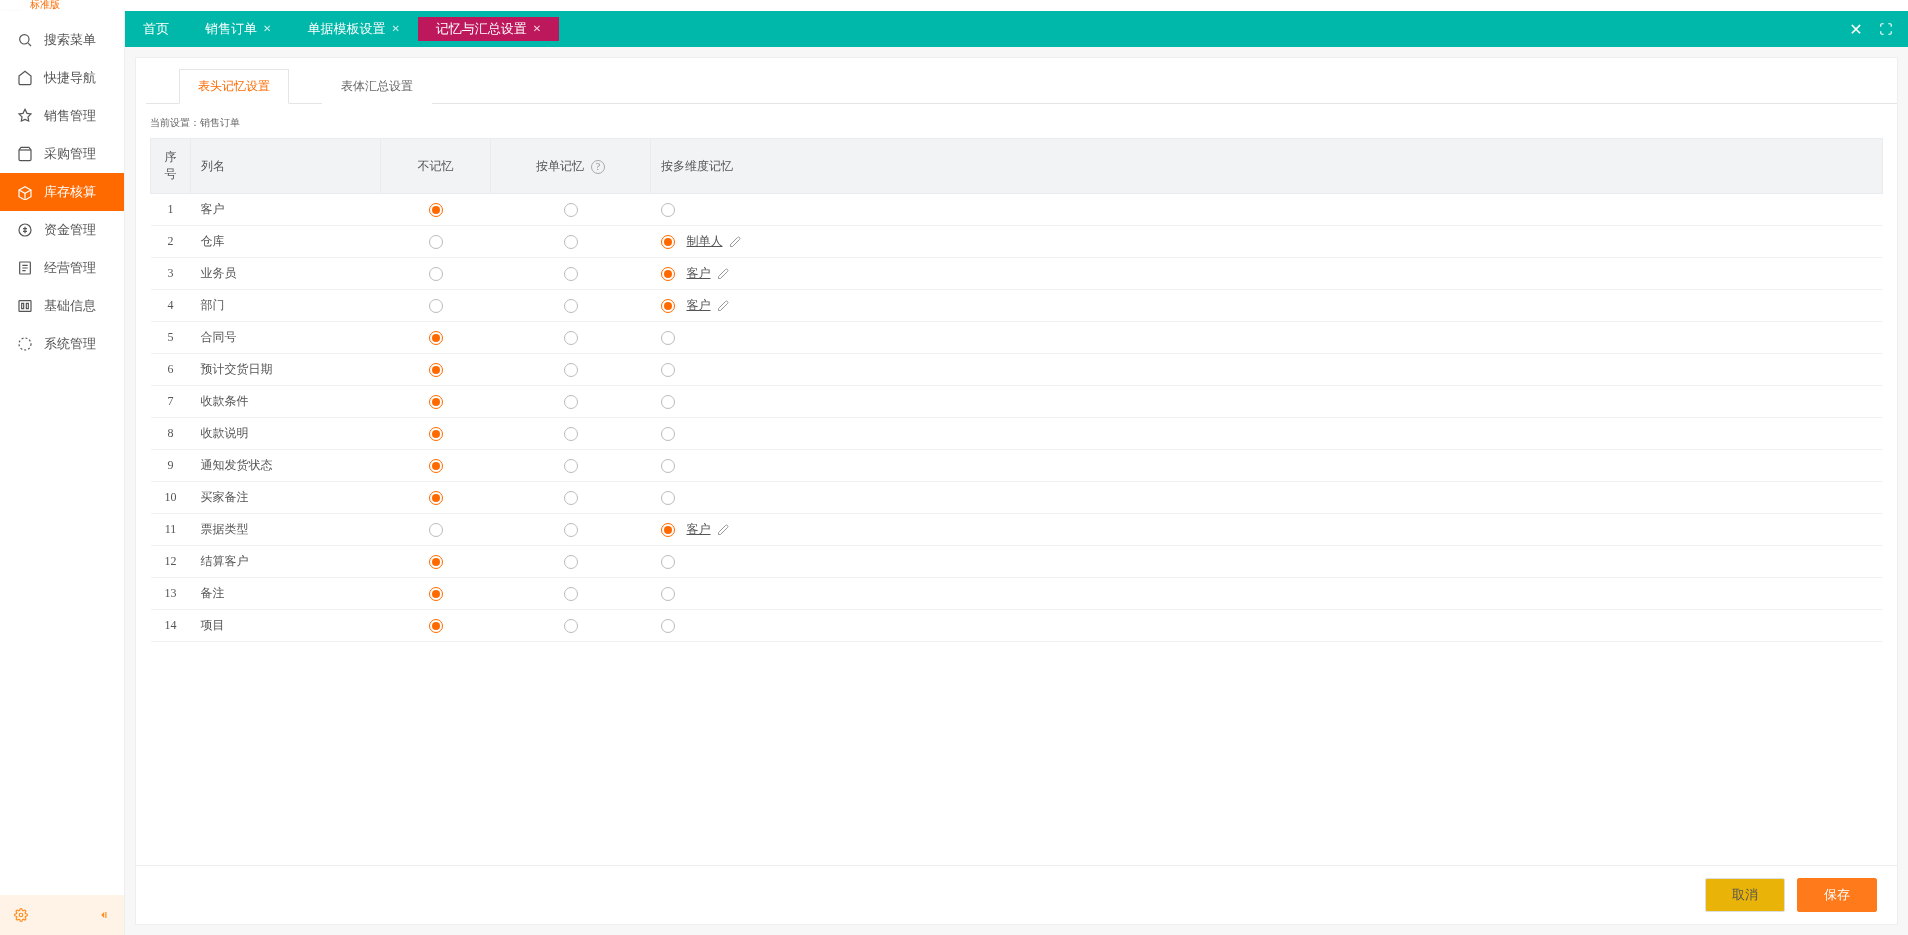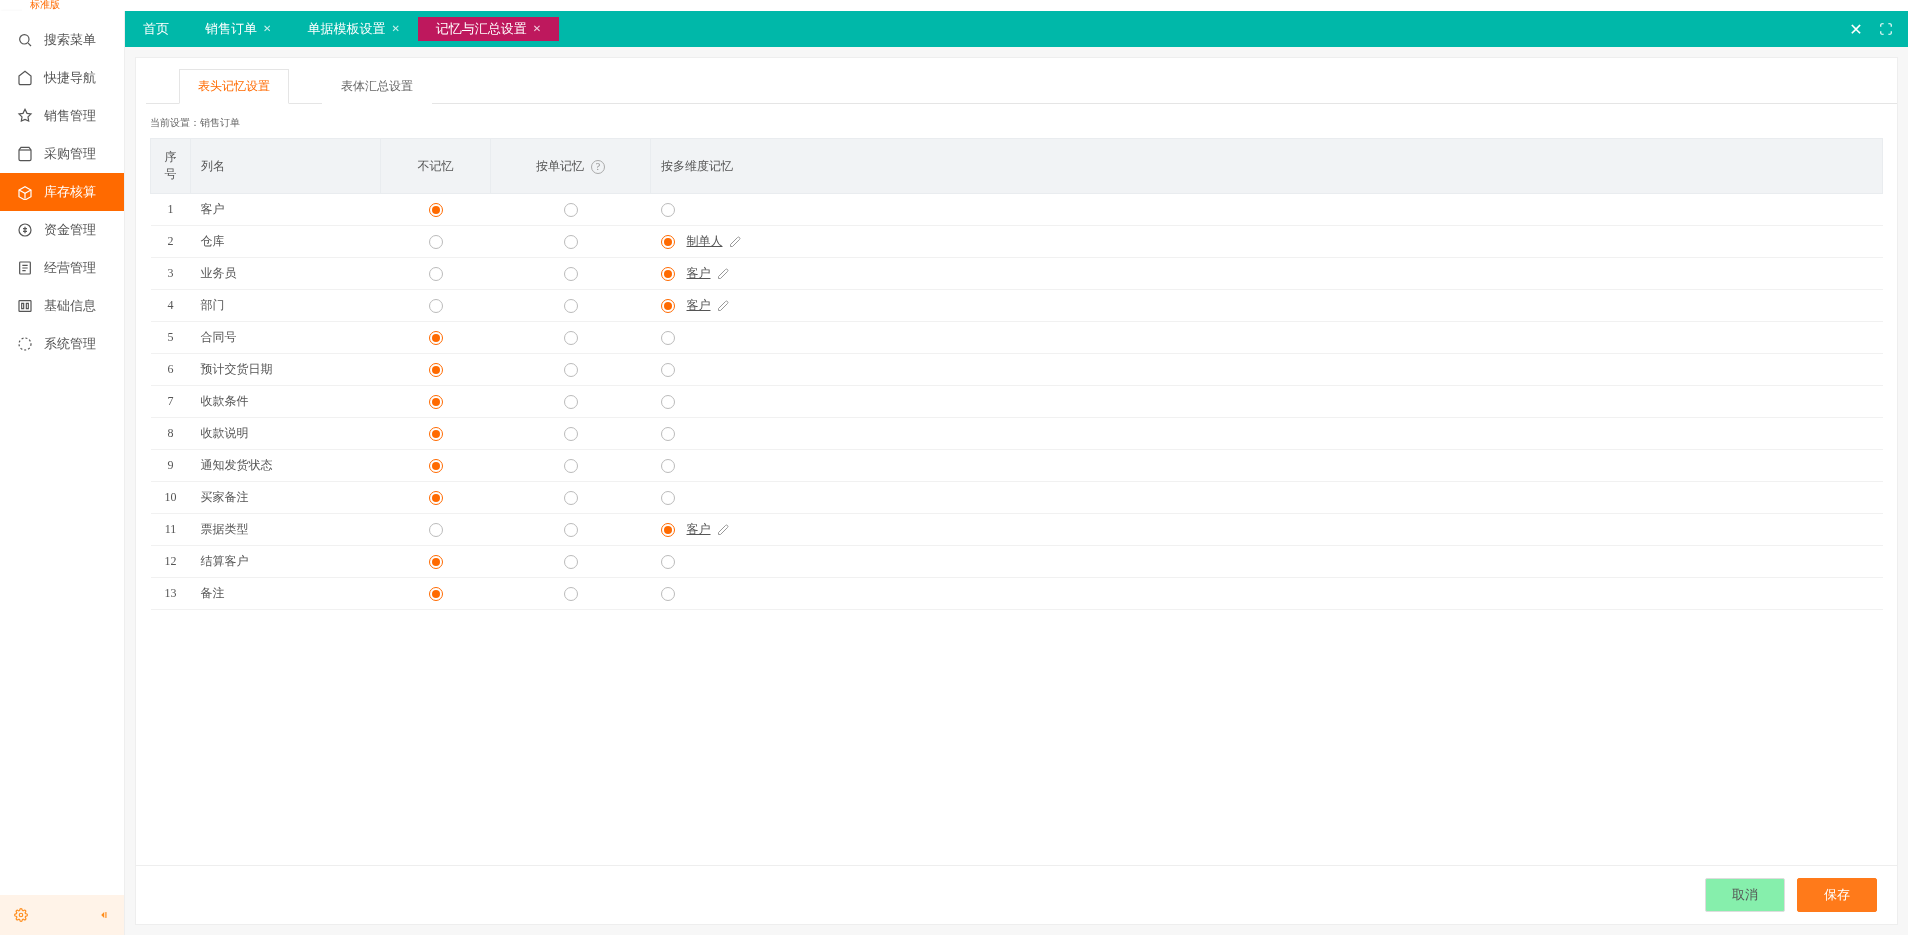--- a/index.html
+++ b/index.html
@@ -49,21 +49,21 @@
 .radio.checked::after { content: ""; position: absolute; width: 8px; height: 8px; background: #ff6a00; border-radius: 50%; top: 2px; left: 2px; }
 
 .dim-label { display: inline-flex; align-items: center; gap: 6px; margin-left: 12px; }
 .dim-label .name { text-decoration: underline; cursor: pointer; color: #555; }
 .dim-label .edit { color: #999; cursor: pointer; }
 
 .help-icon { display: inline-block; width: 14px; height: 14px; border: 1px solid #aaa; border-radius: 50%; text-align: center; line-height: 12px; font-size: 10px; color: #888; margin-left: 4px; }
 
 
 .footer { border-top: 1px solid #eee; padding: 12px 20px; display: flex; justify-content: flex-end; gap: 12px; background: #fff; }
-.btn { padding: 7px 26px; border: 1px solid #ddd; background: #86efac; cursor: pointer; font-size: 13px; color: #555; border-radius: 2px; }
+.btn { padding: 7px 26px; border: 1px solid #ddd; background: #eab308; cursor: pointer; font-size: 13px; color: #555; border-radius: 2px; }
 .btn.primary { background: #ff7a1a; color: #fff; border-color: #ff7a1a; }
 
 svg { display: block; }
 </style>
 </head>
 <body>
 
 <div class="top-strip">
   <span class="badge-top">标准版</span>
 </div>
@@ -334,20 +334,27 @@
                 <td style="text-align:center;"><span class="radio"></span></td>
                 <td><span class="radio"></span></td>
               </tr>
               <tr>
                 <td class="seq">13</td>
                 <td>备注</td>
                 <td style="text-align:center;"><span class="radio checked"></span></td>
                 <td style="text-align:center;"><span class="radio"></span></td>
                 <td><span class="radio"></span></td>
               </tr>
+              <tr>
+                <td class="seq">14</td>
+                <td>项目</td>
+                <td style="text-align:center;"><span class="radio checked"></span></td>
+                <td style="text-align:center;"><span class="radio"></span></td>
+                <td><span class="radio"></span></td>
+              </tr>
             </tbody>
         </table>
       </div>
 
       <div class="footer">
         <button class="btn">取消</button>
         <button class="btn primary">保存</button>
       </div>
     </div>
   </section>

